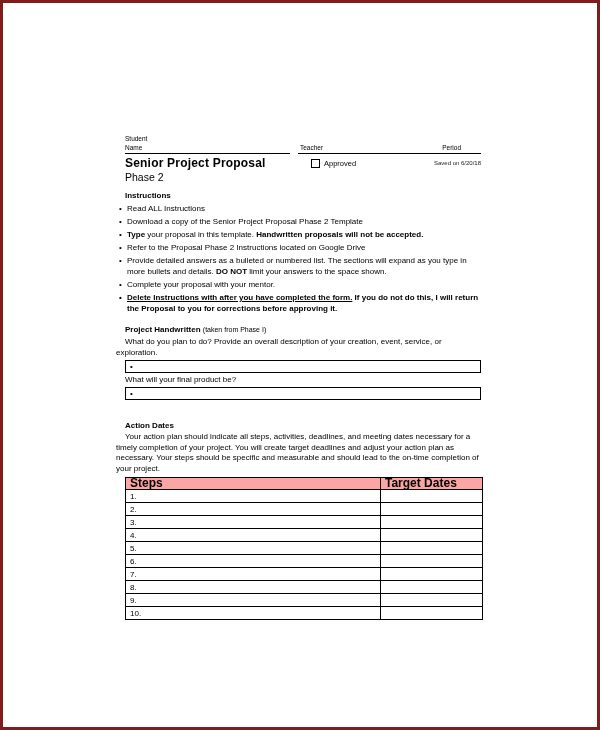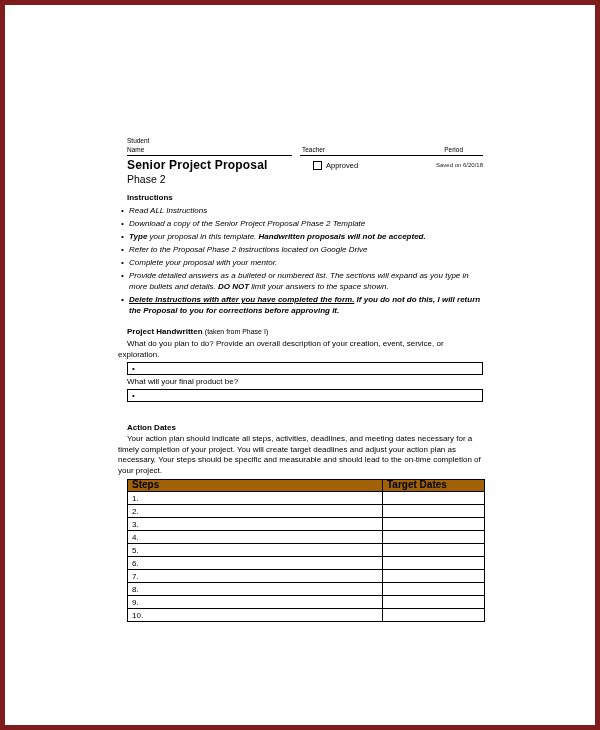--- a/index.html
+++ b/index.html
@@ -1,18 +1,18 @@
 <!DOCTYPE html>
 <html><head>
 <meta charset="utf-8">
 <style>
   html,body { margin:0; padding:0; background:#fff; }
   .page {
     position:relative; width:600px; height:730px; box-sizing:border-box;
-    background:#ffffff; border:5px solid #7f1d1d; overflow:hidden;
+    background:#ffffff; border:3px solid #7f1d1d; overflow:hidden;
     font-family:"Liberation Sans", sans-serif; color:#000;
   }
   .content { position:absolute; left:122px; top:131px; width:356px; }
 
   
   .hdr { display:flex; align-items:flex-end; }
   .hdr-left { width:165px; border-bottom:1px solid #000; padding-bottom:1px; box-sizing:border-box; }
   .hdr-right { flex:1; margin-left:8px; border-bottom:1px solid #000; padding:0 20px 1px 2px;
                display:flex; justify-content:space-between; align-items:flex-end; box-sizing:border-box; }
   .micro-label { font-size:6.5px; line-height:9px; display:block; }
@@ -33,35 +33,35 @@
   
   .sec-heading { font-weight:bold; font-size:8px; line-height:11px; }
   .sec-note { font-weight:normal; font-size:7px; }
   .b { font-weight:bold; }
   .u { text-decoration:underline; }
   .para { font-size:8px; line-height:11px; margin:1px 0 0 -9px; width:365px; text-indent:9px; }
 
   
   .instructions { margin-top:7px; }
   ul.bullets { list-style:none; margin:2px 0 0 -9px; padding:0; width:365px; font-size:8px; line-height:11px; }
-  ul.bullets li { position:relative; padding-left:11px; margin-bottom:2px;font-style:italic; }
+  ul.bullets li { position:relative; padding-left:11px; margin-bottom:2px; }
   ul.bullets li::before { content:"\2022"; position:absolute; left:3px; top:0; }
 
   
   .section-pd { margin-top:10px; }
   .answer-box { margin-top:2px; width:356px; height:13px; box-sizing:border-box;
                 border:1px solid #000; padding:1px 0 0 4px; font-size:8px; line-height:10px; }
   .q2 { }
 
   
   .section-ap { margin-top:20px; }
   .ap-intro { line-height:10.5px; }
   table.plan { border-collapse:collapse; table-layout:fixed; width:357px; margin-top:3px; }
   table.plan th, table.plan td { border:1px solid #000; overflow:hidden; }
-  table.plan th { background:#a16207; font-size:10px; line-height:8px; font-weight:bold;
+  table.plan th { background:#fca5a5; font-size:12px; line-height:8px; font-weight:bold;
                   text-align:left; padding:1px 4px 2px 4px; }
   table.plan td { font-size:8px; line-height:9px; height:9px; padding:2px 4px 1px 4px; }
   .col-steps { width:255px; } .col-dates { width:102px; }
 </style>
 </head>
 <body>
 
 <div class="page">
   <div class="content">
 
@@ -99,24 +99,24 @@
         <li>
           <span>Download a copy of the Senior Project Proposal Phase 2 Template</span>
         </li>
         <li>
           <span class="b">Type</span><span> your proposal in this template. </span><span class="b">Handwritten proposals will not be accepted.</span>
         </li>
         <li>
           <span>Refer to the Proposal Phase 2 Instructions located on Google Drive</span>
         </li>
         <li>
-          <span>Complete your proposal with your mentor.</span>
+          <span>Provide detailed answers as a bulleted or numbered list. The sections will expand as you type in more bullets and details. </span><span class="b">DO NOT</span><span> limit your answers to the space shown.</span>
         </li>
         <li>
-          <span>Provide detailed answers as a bulleted or numbered list. The sections will expand as you type in more bullets and details. </span><span class="b">DO NOT</span><span> limit your answers to the space shown.</span>
+          <span>Complete your proposal with your mentor.</span>
         </li>
         <li class="b">
           <span class="u">Delete Instructions with after you have completed the form.</span><span>  If you do not do this, I will return the Proposal to you for corrections before approving it.</span>
         </li>
       </ul>
     </div>
 
     <div class="section-pd">
       <div class="sec-heading">
         <span>Project Handwritten</span>

